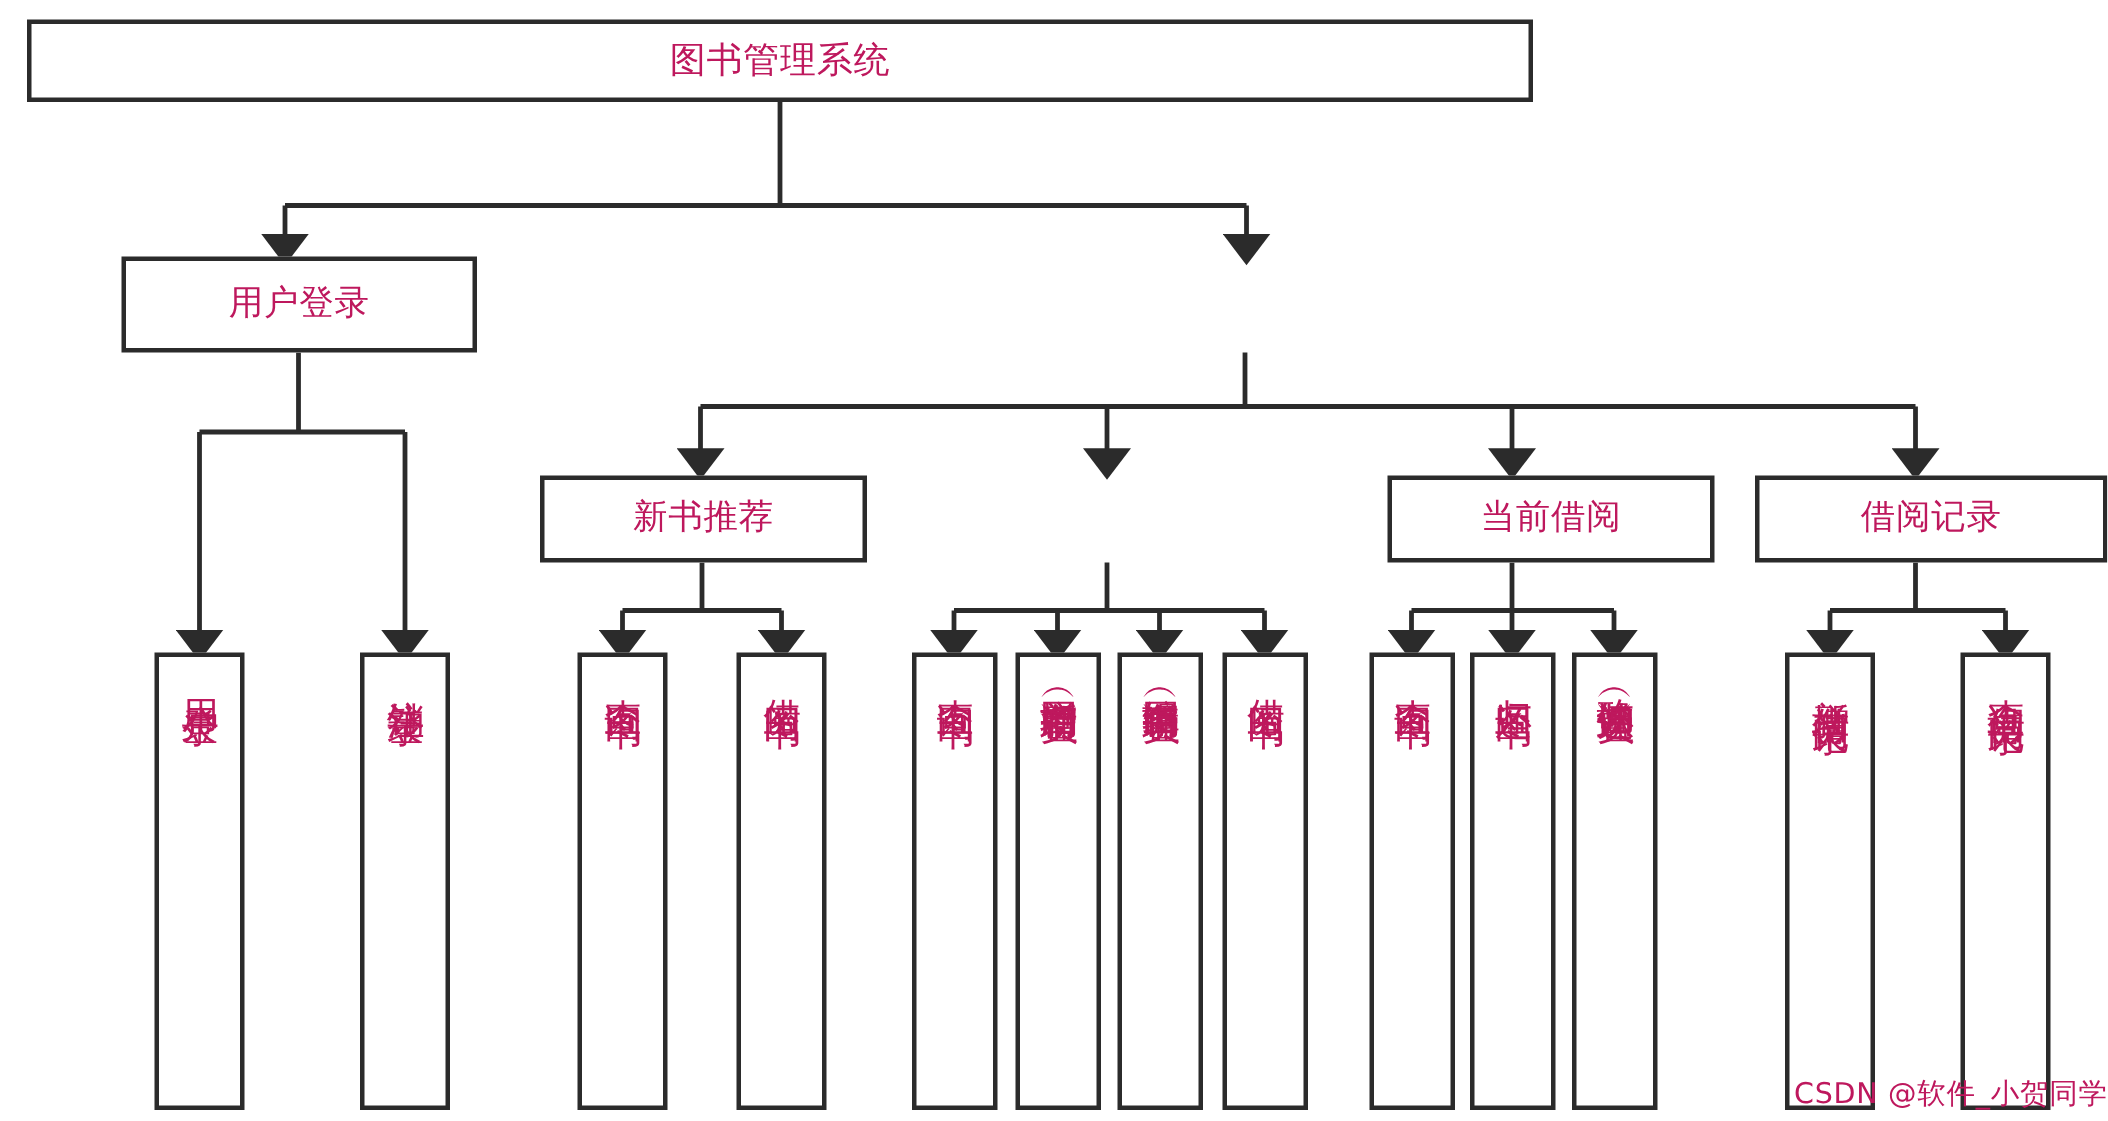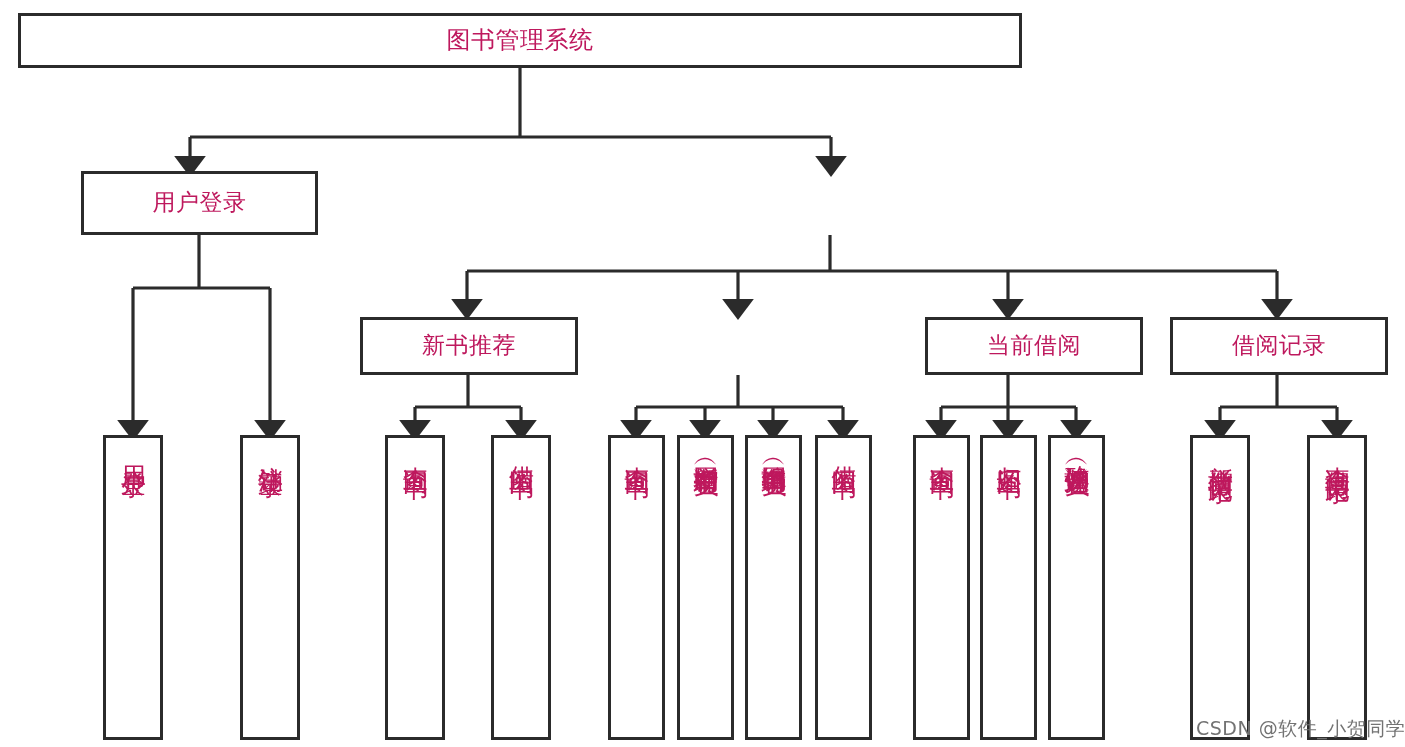--- a/index.html
+++ b/index.html
@@ -64,21 +64,21 @@
     font-size: 25px;
     line-height: 1.12;
     letter-spacing: 3px;
     white-space: nowrap;
   }
   .node.vert.tall-text .node-label {
     letter-spacing: 1px;
   }
   .watermark {
     position: absolute;
-    color: #737373;
+    color: #be185d;
     font-size: 19px;
     white-space: nowrap;
     z-index: 5;
     letter-spacing: 0.5px;
   }
 </style>
 </head>
 <body>
 
 <div id="diagram-root">
@@ -144,21 +144,21 @@
 
   <div class="node horiz" style="left:360px; top:317px; width:218px; height:58px;">
     <span class="node-label">新书推荐</span>
   </div>
 
 
   <div class="node horiz" style="left:901px; top:317px; width:218px; height:58px;margin-left:24px;">
     <span class="node-label">当前借阅</span>
   </div>
 
-  <div class="node horiz" style="left:1170px; top:317px; width:218px; height:58px;">
+  <div class="node horiz" style="left:1170px; top:317px; width:235px; height:58px;">
     <span class="node-label">借阅记录</span>
   </div>
 
   <div class="node vert" style="left:103px; top:435px; width:60px; height:305px;">
     <span class="node-label">用户登录</span>
   </div>
 
   <div class="node vert" style="left:240px; top:435px; width:60px; height:305px;">
     <span class="node-label">注销登录</span>
   </div>

